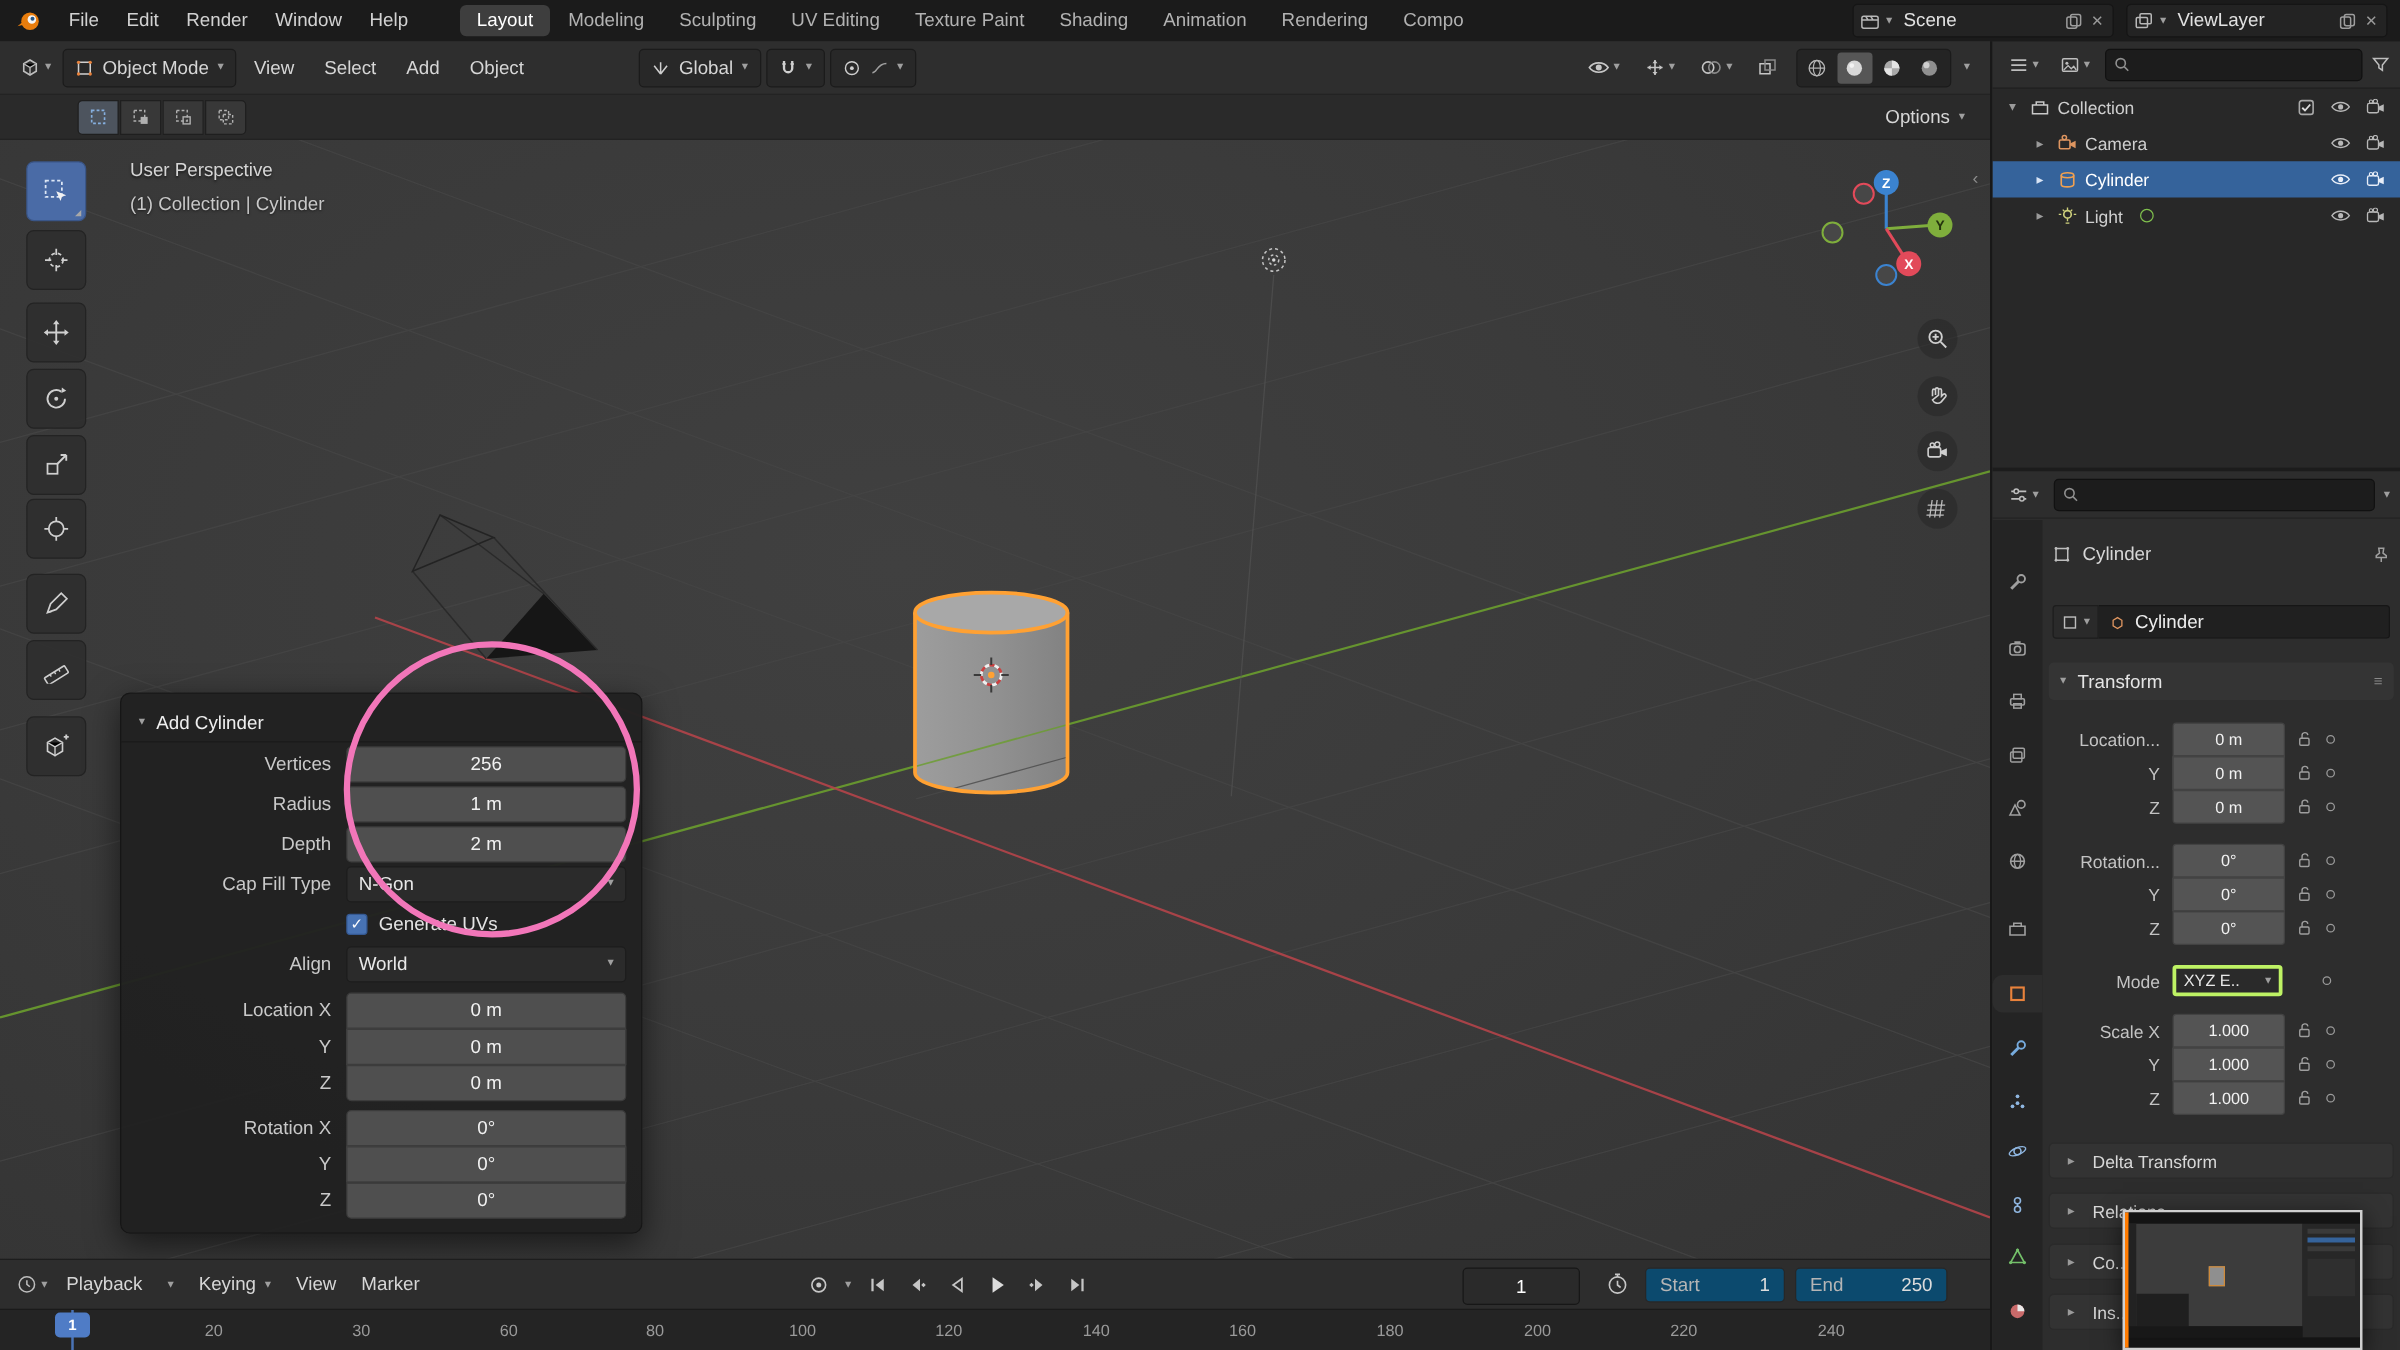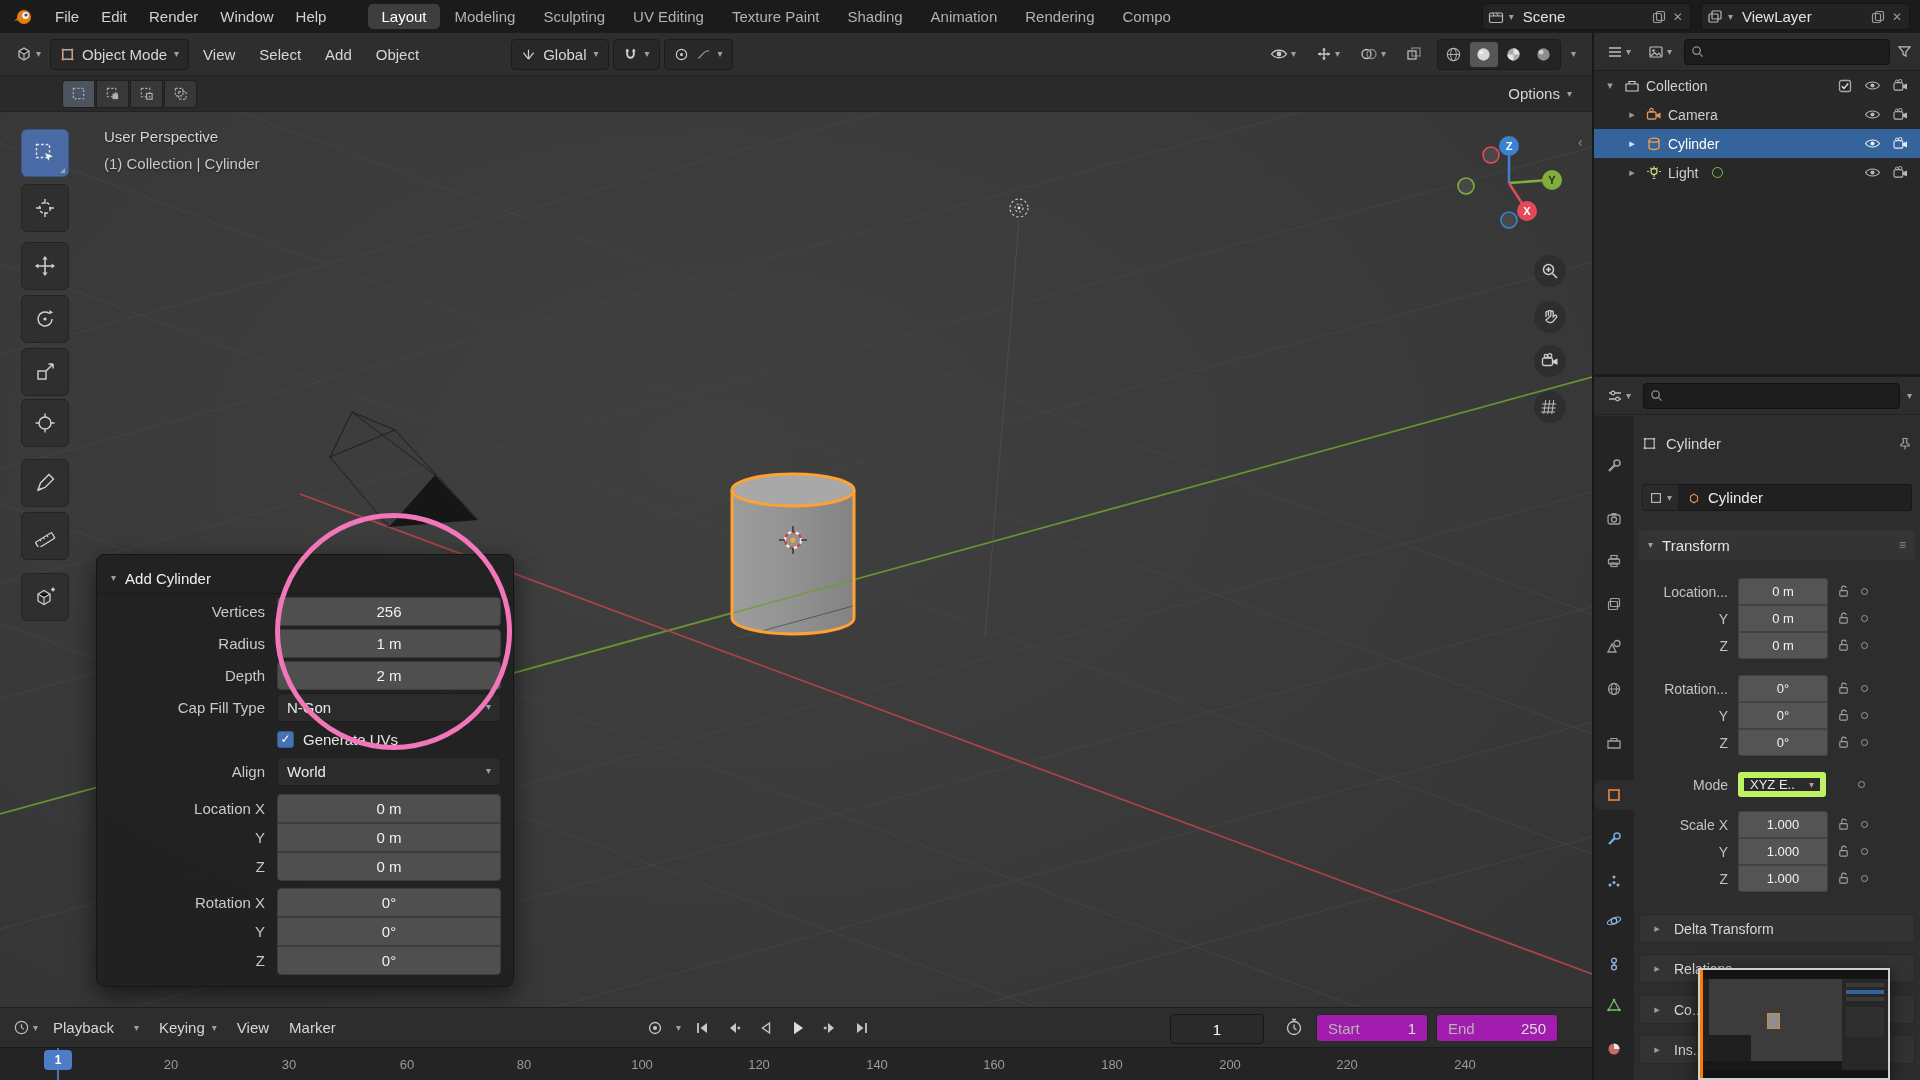--- a/index.html
+++ b/index.html
@@ -72,21 +72,21 @@
   .tl-head{position:relative;height:40px;background:#2d2d2d;border-top:1px solid #1d1d1d;display:flex;align-items:center;padding:0 8px;box-sizing:border-box}
   .tl-ruler{position:relative;height:33px;background:#242424;border-top:1px solid #1a1a1a}
   .tick{position:absolute;top:9px;transform:translateX(-50%);color:#9a9a9a;font-size:13px}
   .playline{position:absolute;left:57px;top:0;bottom:0;width:2px;background:rgba(79,124,198,.9)}
   .playhead{position:absolute;left:44px;top:2px;width:28px;height:20px;background:#4f7cc6;border-radius:4px;color:#fff;
       font-size:12px;font-weight:bold;display:flex;align-items:center;justify-content:center}
   .transport{position:absolute;left:640px;top:5px;display:flex;align-items:center;gap:2px}
   .tbtn{width:30px;height:29px;display:flex;align-items:center;justify-content:center;border-radius:4px}
   .framefield{position:absolute;left:1170px;top:6px;width:92px;height:28px;background:#2a2a2a;border:1px solid #171717;border-radius:4px;color:#fff;display:flex;align-items:center;justify-content:center}
   .clockbtn{position:absolute;left:1284px;top:9px}
-  .rangefield{position:absolute;top:6px;height:28px;background:#a21caf;border:1px solid #272727;border-radius:4px;display:flex;align-items:center;justify-content:space-between;padding:0 11px;box-sizing:border-box;color:#dcdcdc}
+  .rangefield{position:absolute;top:6px;height:28px;background:#0c4a6e;border:1px solid #272727;border-radius:4px;display:flex;align-items:center;justify-content:space-between;padding:0 11px;box-sizing:border-box;color:#dcdcdc}
 
   
   .rpanel{position:absolute;left:1592px;top:33px;width:328px;height:1047px;background:#2d2d2d;border-left:2px solid #181818;box-sizing:border-box;z-index:18}
   .outliner{position:absolute;left:0;top:0;width:100%;height:341px;background:#282828;overflow:hidden}
   .out-head{height:38px;background:#2d2d2d;border-bottom:1px solid #1f1f1f;display:flex;align-items:center;gap:7px;padding:0 8px;box-sizing:border-box}
   .searchbox{flex:1;height:24px;background:#1c1c1c;border:1px solid #111;border-radius:4px;display:flex;align-items:center;padding:0 6px;gap:6px}
   .searchbox input{background:transparent;border:0;outline:0;color:#ddd;width:100%;font:inherit;font-size:13px}
   .orow{position:relative;height:29px;display:flex;align-items:center;color:#cfcfcf;font-size:14px}
   .orow.selected{background:#35639b;color:#fff}
   .right-icons{position:absolute;right:12px;display:flex;gap:12px;align-items:center}
@@ -94,21 +94,21 @@
 
   .props{position:absolute;left:0;top:341px;width:100%;height:706px;background:#2d2d2d;border-top:3px solid #1c1c1c;box-sizing:border-box}
   .props-head{height:38px;display:flex;align-items:center;gap:7px;padding:0 8px;border-bottom:1px solid #232323;box-sizing:border-box}
   .tabstrip{position:absolute;left:0;top:39px;width:40px;bottom:0;background:#242424}
   .tab{position:absolute;left:0;width:40px;height:30px;display:flex;align-items:center;justify-content:center}
   .tab.active{background:#2d2d2d;border-radius:8px 0 0 8px}
   .props-body{position:absolute;left:40px;top:39px;right:0;bottom:0}
   .p-row{position:absolute;display:flex;align-items:center;height:27px}
   .p-label{width:104px;text-align:right;padding-right:10px;color:#c3c3c3;font-size:14px;box-sizing:border-box;white-space:nowrap;overflow:hidden}
   .p-field{width:88px;height:25px;background:#545454;border:1px solid #424242;border-radius:3px;display:flex;align-items:center;justify-content:center;color:#f2f2f2;font-size:13px}
-  .p-drop{width:88px;height:25px;background:#2a2a2a;border:6px solid #bef264;border-radius:3px;display:flex;align-items:center;justify-content:space-between;padding:0 6px;color:#e8e8e8;font-size:13px;box-sizing:border-box}
+  .p-drop{width:88px;height:25px;background:#2a2a2a;border:3px solid #bef264;border-radius:3px;display:flex;align-items:center;justify-content:space-between;padding:0 6px;color:#e8e8e8;font-size:13px;box-sizing:border-box}
   .adot{margin-left:11px;width:5px;height:5px;border:1px solid #9a9a9a;border-radius:50%}
   .lockw{margin-left:9px;display:flex}
   .section{position:absolute;left:5px;right:5px;height:29px;background:#333333;border:1px solid #2a2a2a;border-radius:4px;display:flex;align-items:center;gap:9px;padding:0 9px;color:#d8d8d8;box-sizing:border-box;font-size:14px}
   .sec-head{position:absolute;left:5px;right:5px;height:30px;background:#343434;border-radius:4px;display:flex;align-items:center;gap:9px;padding:0 9px;color:#e4e4e4;box-sizing:border-box}
 
   
   .pip{position:absolute;left:1698px;top:968px;width:188px;height:108px;z-index:50;border:2px solid #cfcfcf;background:#1d1d1d;box-shadow:0 5px 18px rgba(0,0,0,.6)}
 </style>
 </head>
 <body>

